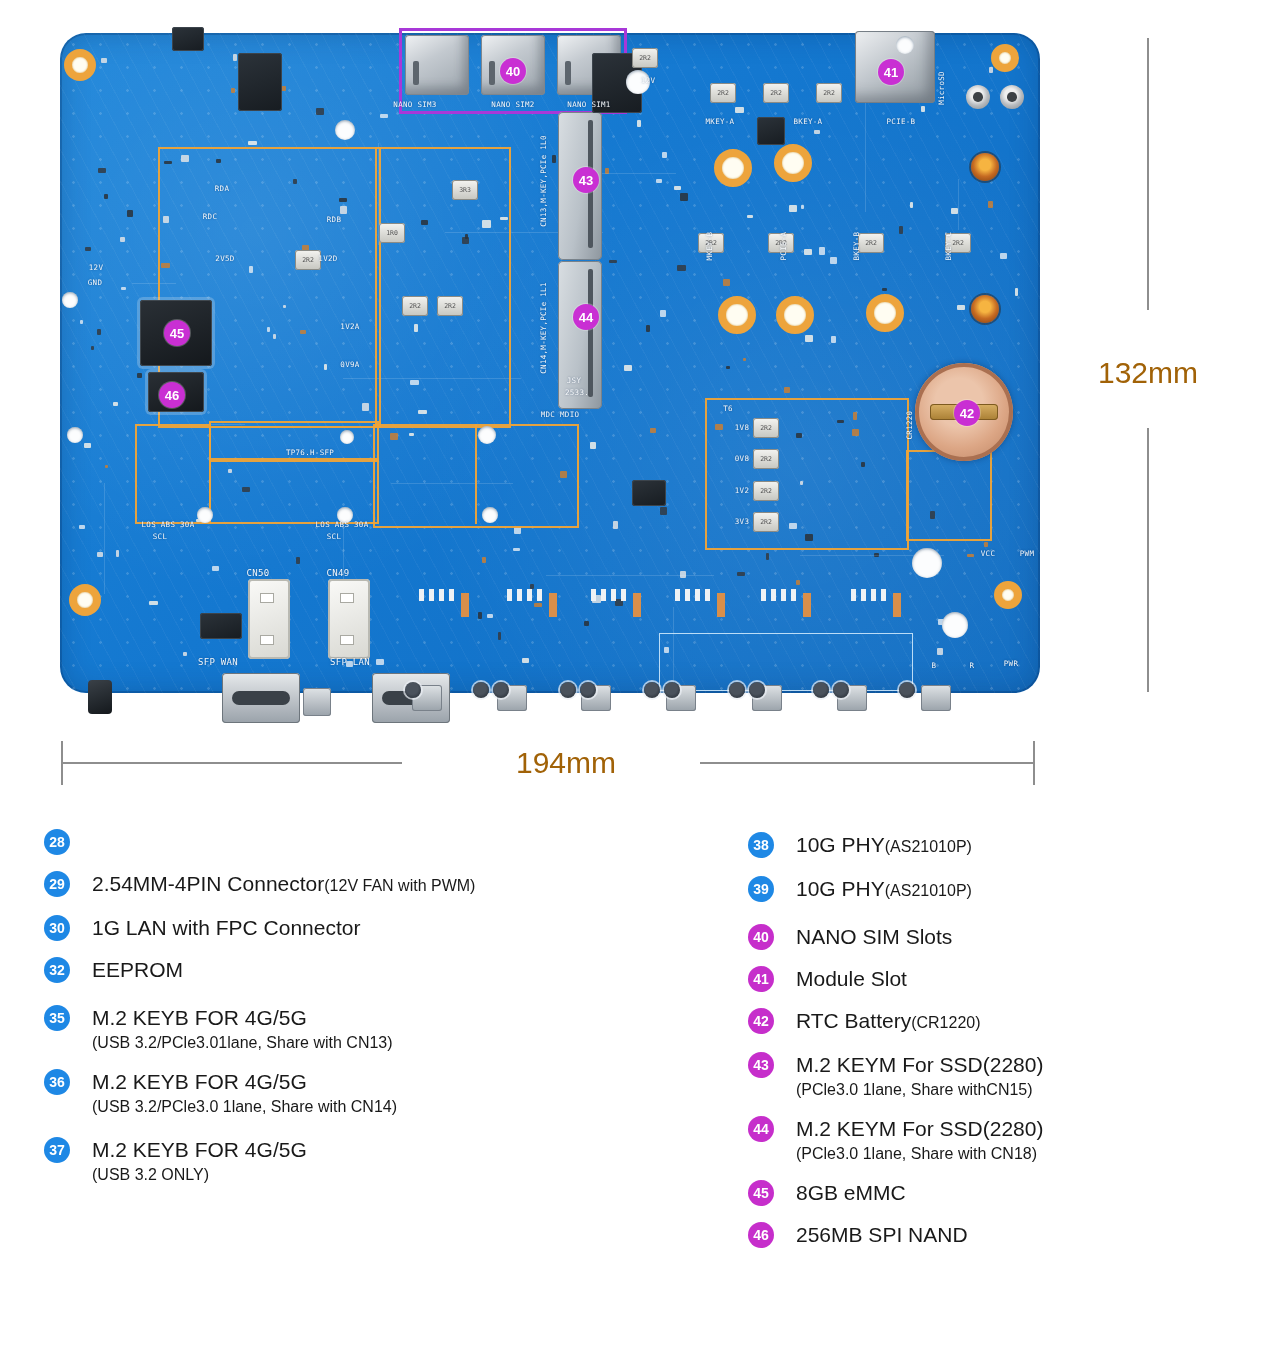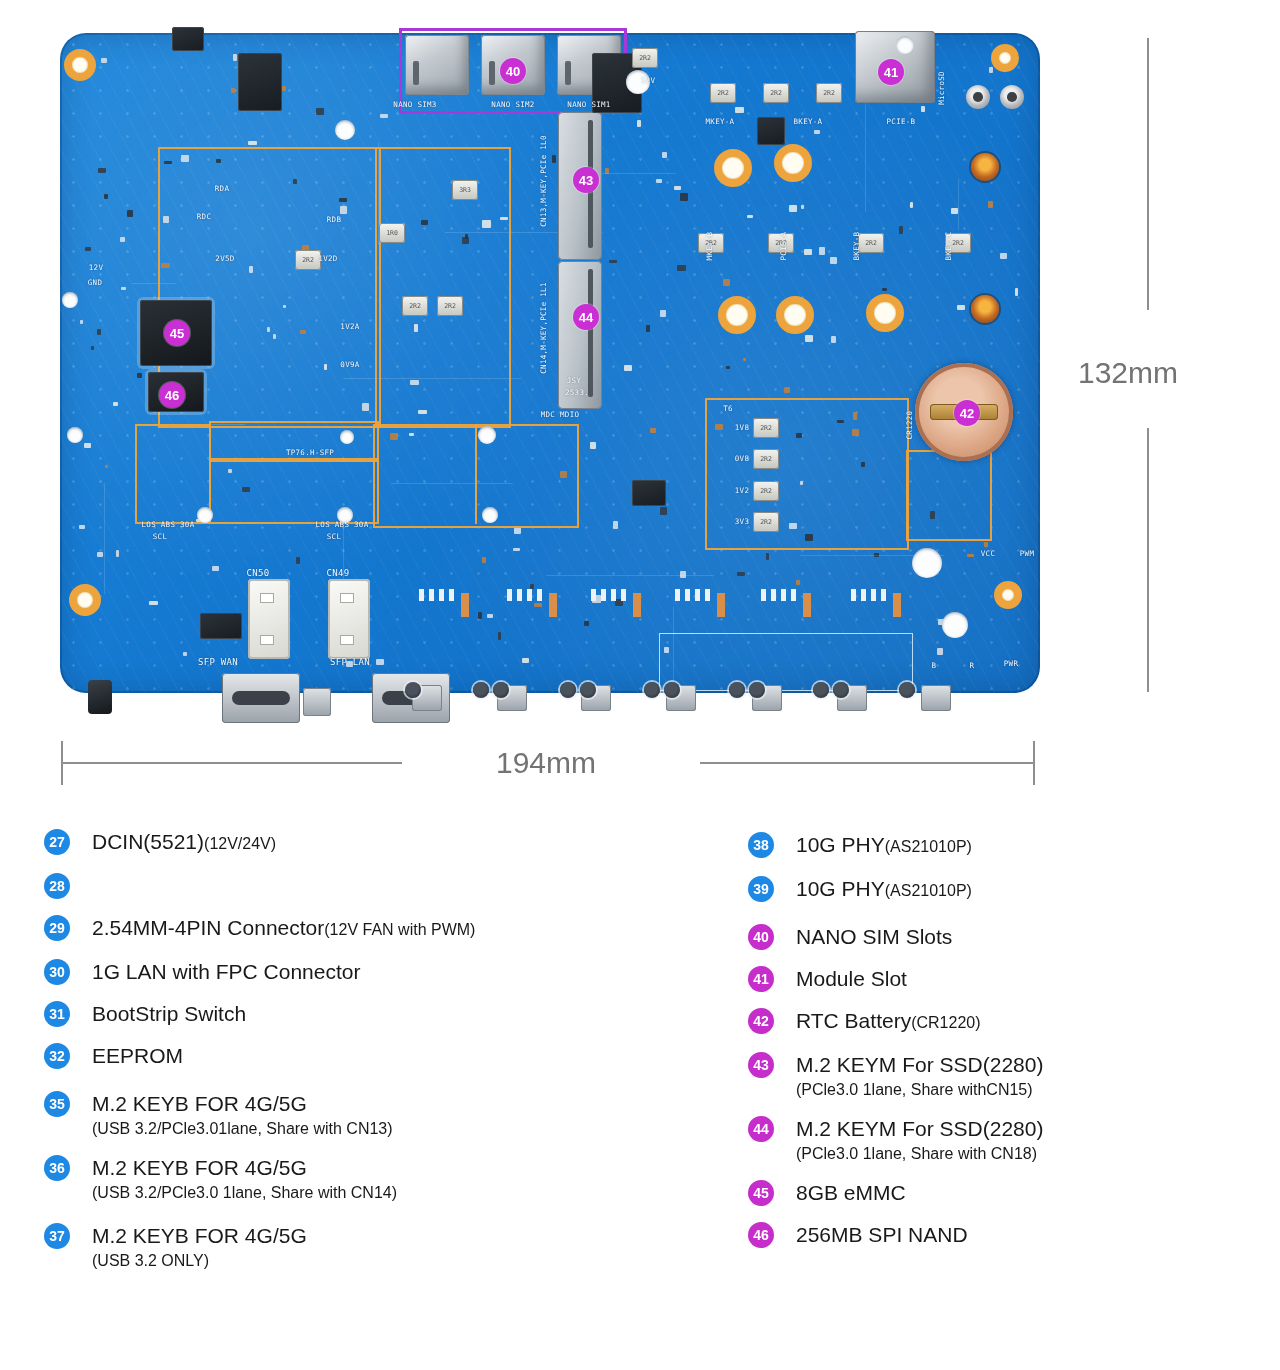--- a/index.html
+++ b/index.html
@@ -70,21 +70,21 @@
   .silk{position:absolute;font:7.5px "DejaVu Sans Mono",monospace;color:rgba(255,255,255,.95);
         white-space:nowrap;transform:translate(-50%,-50%);letter-spacing:.3px;z-index:20;
         text-shadow:0 0 2px rgba(0,40,90,.55);}
   .silk.v{transform:translate(-50%,-50%) rotate(-90deg);}
   .marker{position:absolute;width:26px;height:26px;border-radius:50%;background:#c92fd3;color:#fff;
         font:bold 13px "Liberation Sans",sans-serif;display:flex;align-items:center;justify-content:center;
         transform:translate(-50%,-50%);z-index:30;box-shadow:0 0 0 1px rgba(255,255,255,.25);}
   .decor{position:absolute;z-index:5;}
   
   .dimline{position:absolute;background:#8e8e8e;}
-  .dimlabel{position:absolute;color:#737373;font:30px "Liberation Sans",sans-serif;text-align:left;}
+  .dimlabel{position:absolute;color:#a16207;font:30px "Liberation Sans",sans-serif;text-align:center;}
   
   .leg-col{position:absolute;display:flex;flex-direction:column;}
   .leg-item{display:flex;align-items:flex-start;margin-bottom:15px;}
   .leg-item.mt4{margin-top:4px}.leg-item.mt6{margin-top:6px}
   .badge{flex:0 0 26px;width:26px;height:26px;border-radius:50%;color:#fff;
          font:bold 14px/26px "Liberation Sans",sans-serif;text-align:center;margin-right:22px;margin-top:1px;}
   .badge.b{background:#1e88e5}.badge.m{background:#c62ecb}
   .leg-text{font:21px/27px "Liberation Sans",sans-serif;color:#191919;}
   .suf{font-size:16px;}
   .suf.red{color:#e03636;}
@@ -367,21 +367,21 @@
         <span class="silk" style="left: 748px; top: 88px;">BKEY-A</span>
         <span class="silk" style="left: 841px; top: 88px;">PCIE-B</span>
         <span class="silk v" style="left: 649px; top: 213px;">MKEY-B</span>
         <span class="silk v" style="left: 723px; top: 213px;">PCIE-A</span>
         <span class="silk v" style="left: 796px; top: 213px;">BKEY-B</span>
         <span class="silk v" style="left: 888px; top: 213px;">BKEY-C</span>
         <span class="silk v" style="left: 881px; top: 55px;">MicroSD</span>
         <span class="silk v" style="left: 483px; top: 148px;">CN13,M-KEY,PCIe 1L0</span>
         <span class="silk v" style="left: 483px; top: 295px;">CN14,M-KEY,PCIe 1L1</span>
         <span class="silk" style="left: 162px; top: 155px;">RDA</span>
-        <span class="silk" style="left: 144px; top: 183px;">RDC</span>
+        <span class="silk" style="left: 150px; top: 183px;">RDC</span>
         <span class="silk" style="left: 274px; top: 186px;">RDB</span>
         <span class="silk" style="left: 165px; top: 225px;">2V5D</span>
         <span class="silk" style="left: 268px; top: 225px;">1V2D</span>
         <span class="silk" style="left: 290px; top: 293px;">1V2A</span>
         <span class="silk" style="left: 290px; top: 331px;">0V9A</span>
         <span class="silk" style="left: 36px; top: 234px;">12V</span>
         <span class="silk" style="left: 35px; top: 249px;">GND</span>
         <span class="silk" style="left: 514px; top: 347px;">JSY</span>
         <span class="silk" style="left: 517px; top: 359px;">2533.</span>
         <span class="silk" style="left: 668px; top: 375px;">T6</span>
@@ -458,37 +458,29 @@
   <div class="dimlabel" style="left:1078px;top:356px;width:140px">132mm</div>
 
   <div class="dimline" style="left:62px;top:762px;width:340px;height:2px"></div>
   <div class="dimline" style="left:700px;top:762px;width:334px;height:2px"></div>
   <div class="dimline" style="left:61px;top:741px;width:2px;height:44px"></div>
   <div class="dimline" style="left:1033px;top:741px;width:2px;height:44px"></div>
   <div class="dimlabel" style="left:496px;top:746px;width:140px">194mm</div>
 
   <div class="leg-col" id="legend-left" style="left:44px;top:828px;width:640px">
       <div class="leg-item">
-        <span class="badge b">27</span>
-        <div class="leg-text"><span>DCIN(5521)</span><span class="suf">(12V/24V)</span></div>
-      </div>
-      <div class="leg-item">
         <span class="badge b">28</span>
       </div>
       <div class="leg-item">
         <span class="badge b">29</span>
         <div class="leg-text"><span>2.54MM-4PIN Connector</span><span class="suf">(12V FAN with PWM)</span></div>
       </div>
       <div class="leg-item">
         <span class="badge b">30</span>
         <div class="leg-text"><span>1G LAN with FPC Connector</span></div>
-      </div>
-      <div class="leg-item">
-        <span class="badge b">31</span>
-        <div class="leg-text"><span>BootStrip Switch</span></div>
       </div>
       <div class="leg-item">
         <span class="badge b">32</span>
         <div class="leg-text"><span>EEPROM</span></div>
       </div>
       <div class="leg-item mt6">
         <span class="badge b">35</span>
         <div class="leg-text"><span>M.2 KEYB FOR 4G/5G</span><div class="sub">(USB 3.2/PCle3.01lane, Share with CN13)</div></div>
       </div>
       <div class="leg-item">

